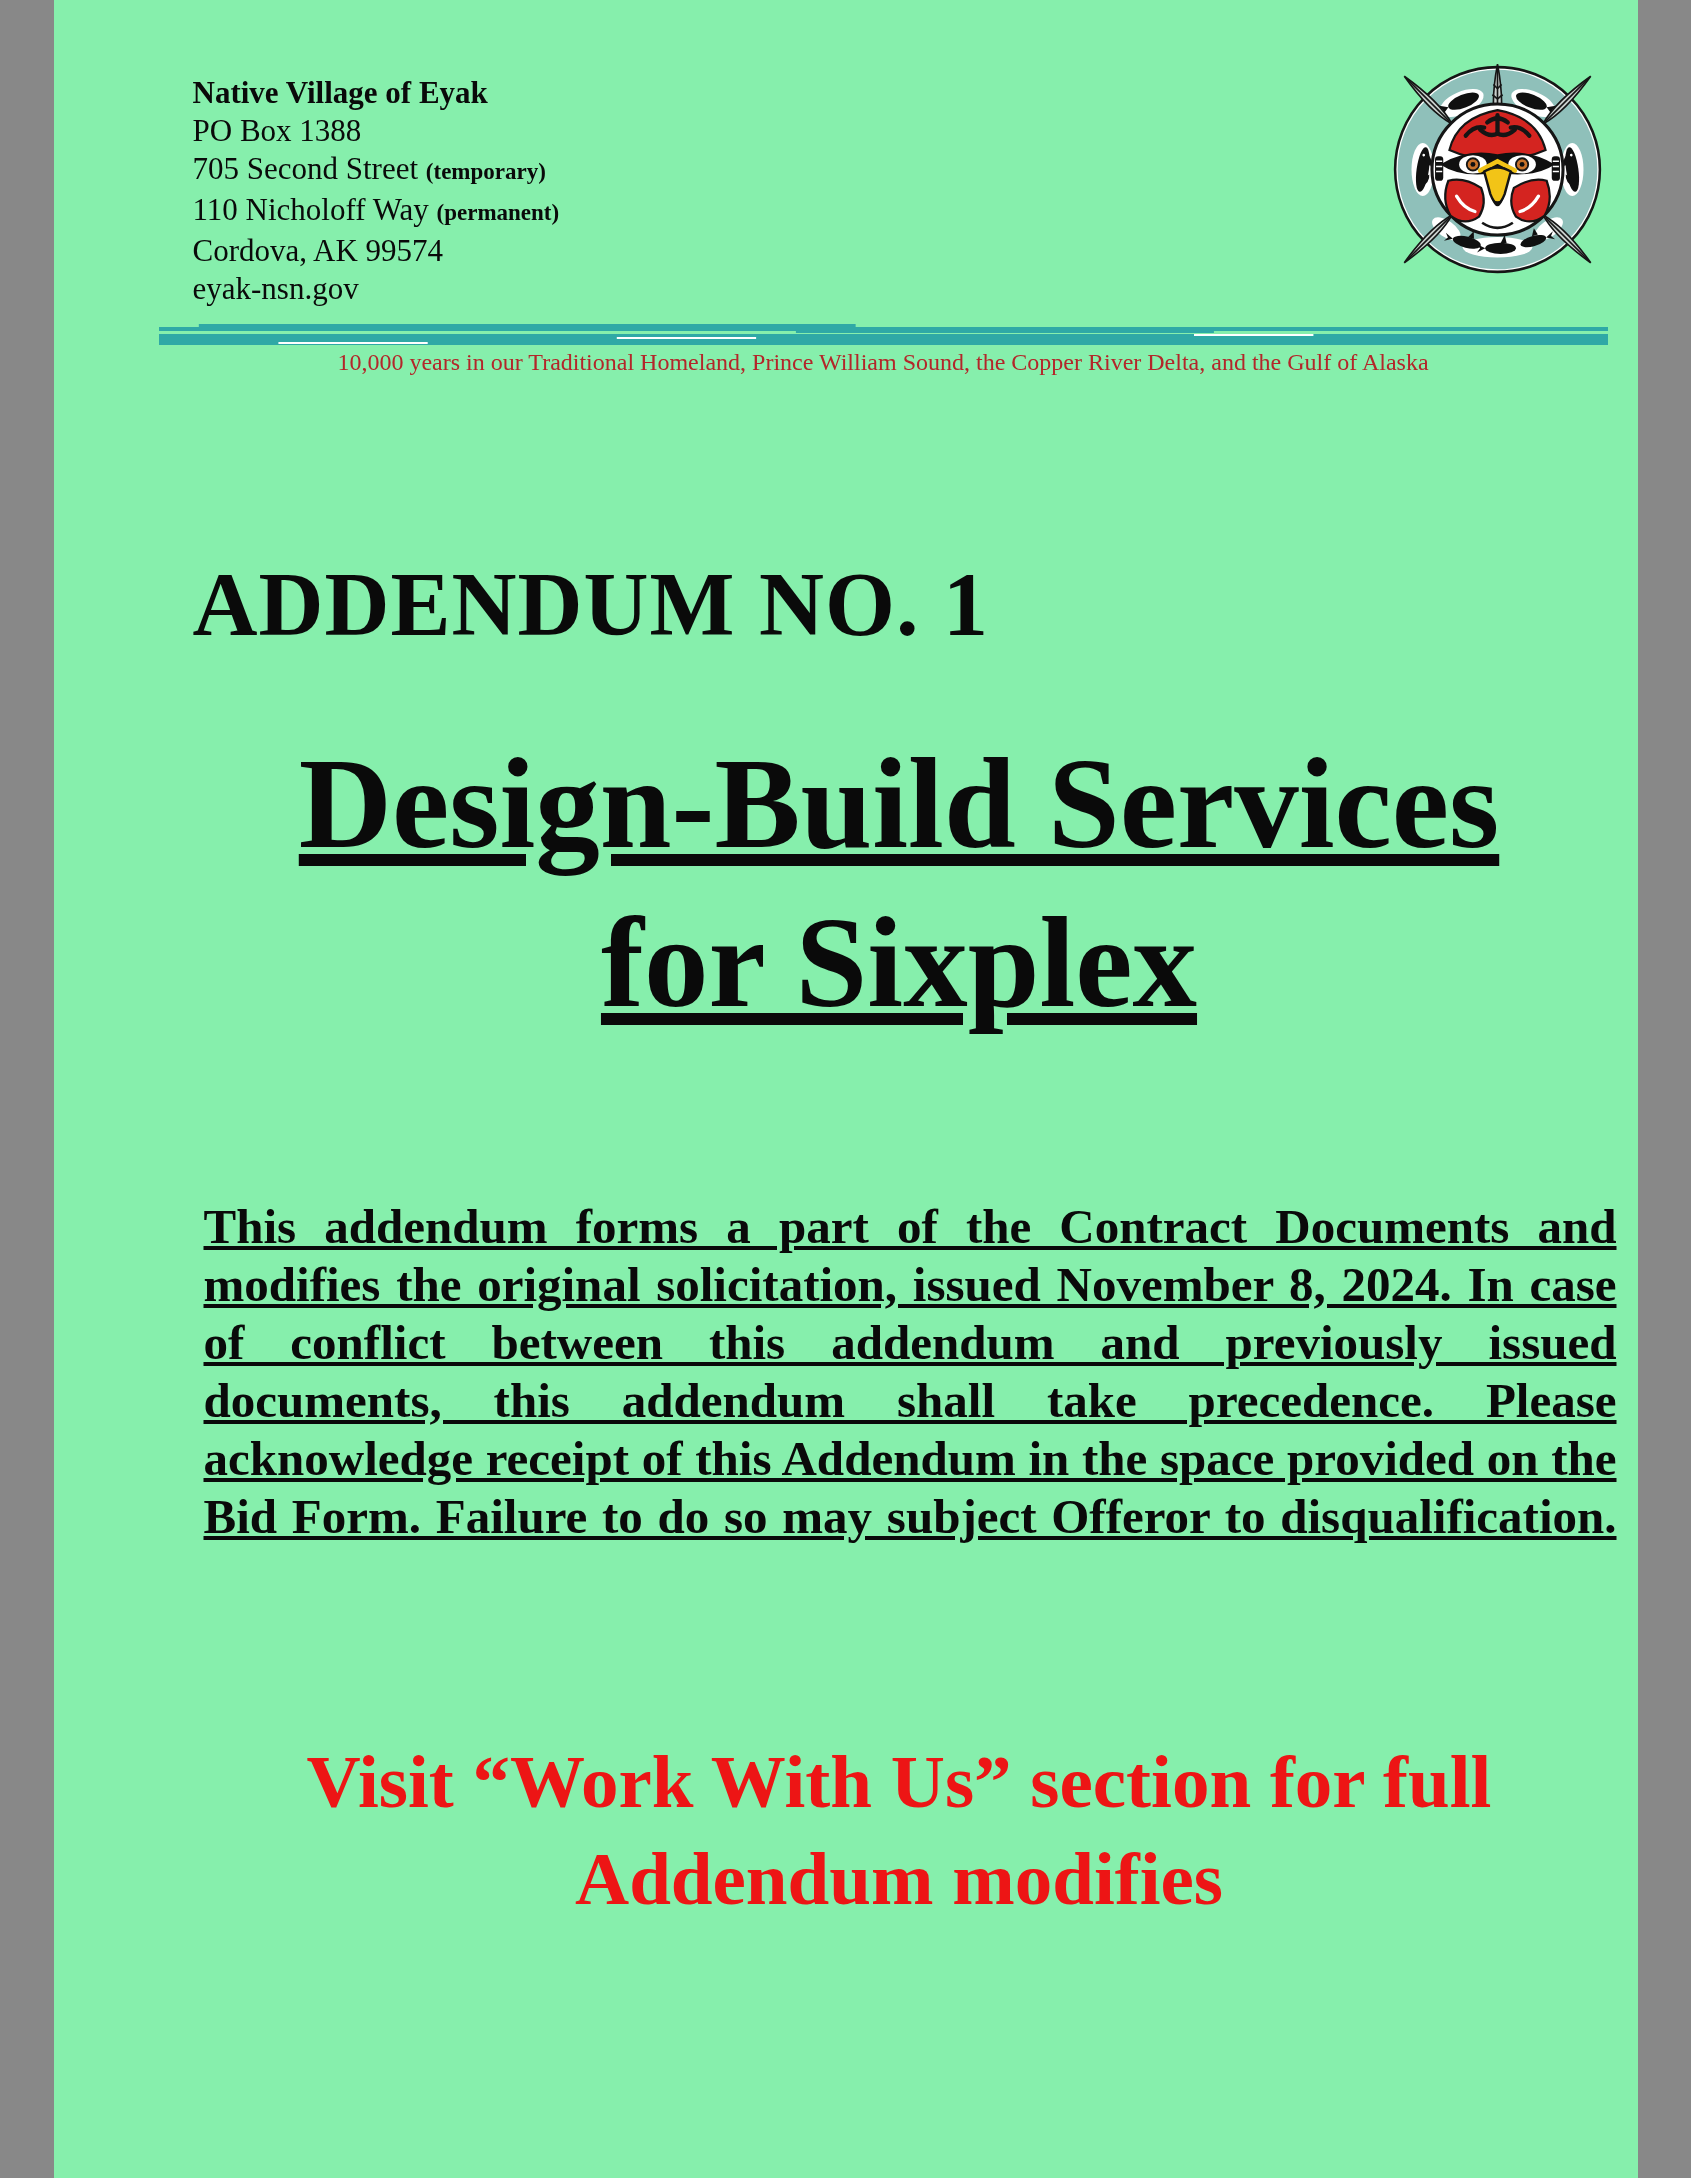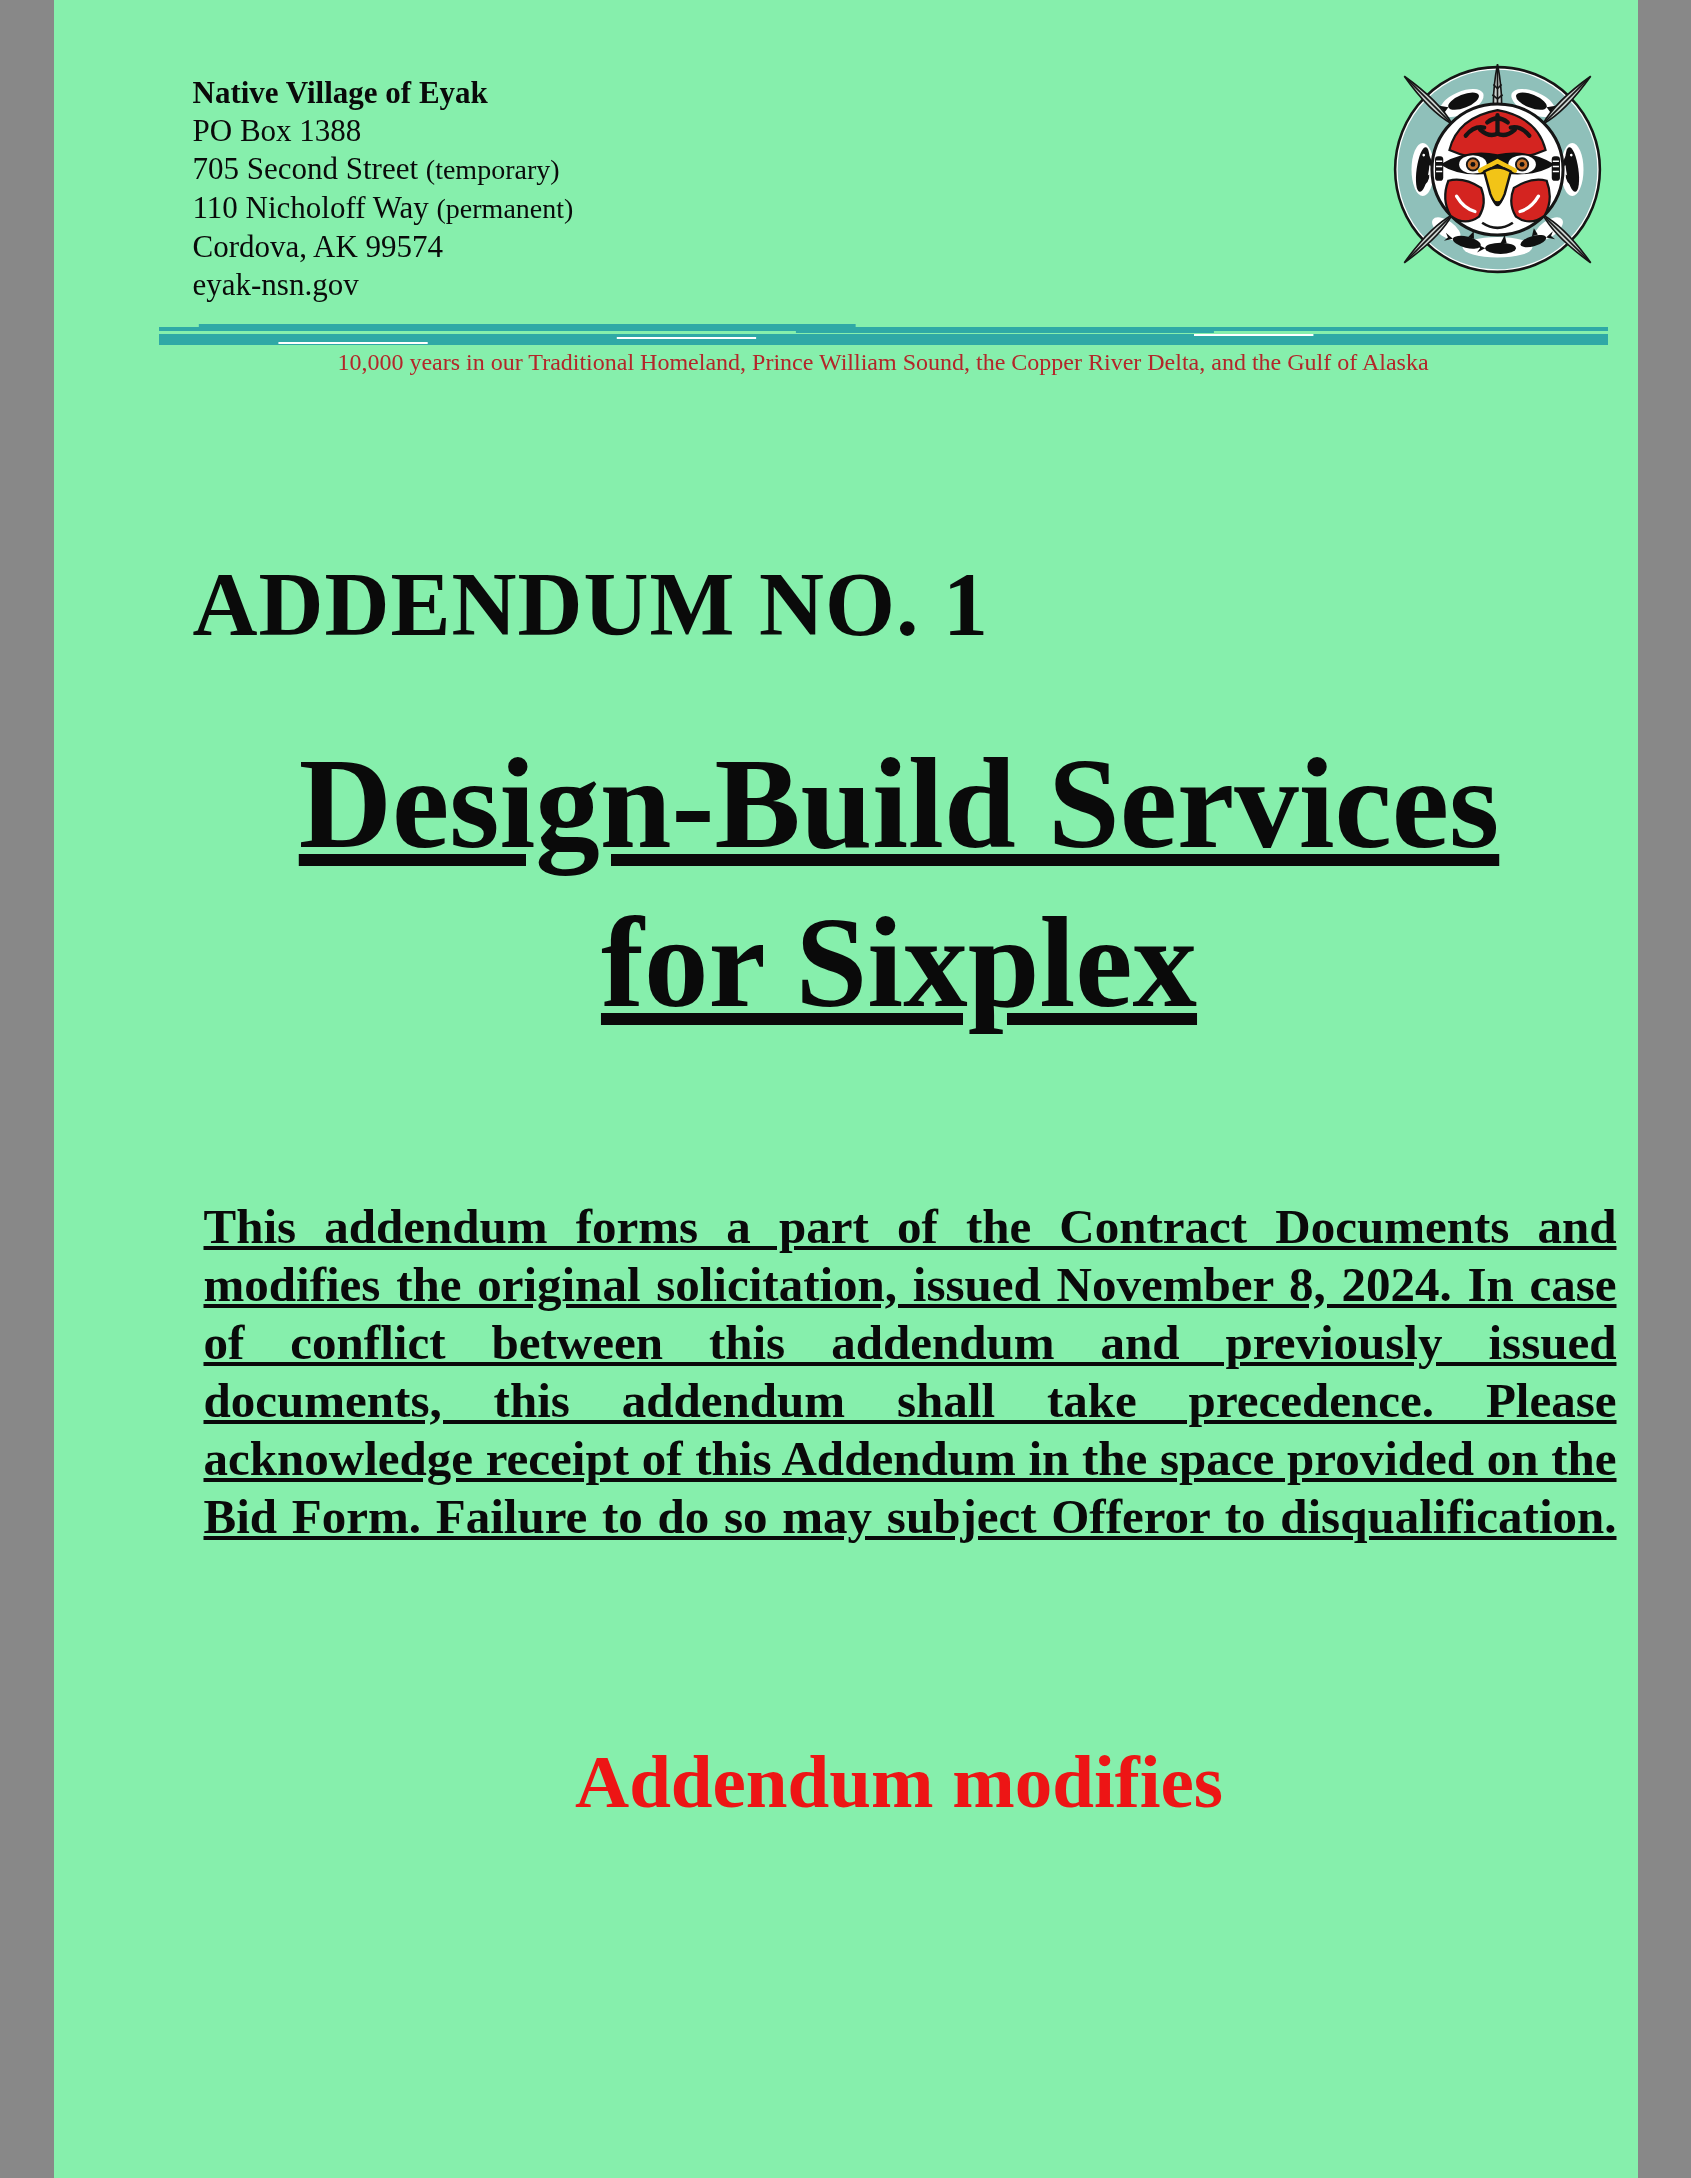--- a/index.html
+++ b/index.html
@@ -22,21 +22,21 @@
     color:var(--ink);
     overflow:hidden;
     margin:0 auto;
   }
   
   .address{
     position:absolute;left:139px;top:74px;
     font-size:31px;line-height:38px;
   }
   .org-name{font-weight:bold;}
-  .addr-note{font-size:28px;}
+  .addr-note{font-size:23px;font-weight:bold;}
   .logo-wrap{
     position:absolute;left:1336px;top:62px;width:215px;height:215px;
   }
   .logo-wrap svg{width:100%;height:100%;display:block;}
   
   .divider{
     position:absolute;left:105px;top:324px;width:1449px;height:22px;
   }
   .divider svg{width:100%;height:100%;display:block;}
   .tagline{
@@ -248,17 +248,18 @@
   <div class="body-paragraph">
     <div class="body-line">This addendum forms a part of the Contract Documents and</div>
     <div class="body-line">modifies the original solicitation, issued November 8, 2024. In case</div>
     <div class="body-line">of conflict between this addendum and previously issued</div>
     <div class="body-line">documents, this addendum shall take precedence. Please</div>
     <div class="body-line">acknowledge receipt of this Addendum in the space provided on the</div>
     <div class="body-line">Bid Form. Failure to do so may subject Offeror to disqualification.</div>
   </div>
 
   <div class="cta">
+    <div>Visit “Work With Us” section for full</div>
     <div>Addendum modifies</div>
   </div>
 
 </div>
 
 
 </body></html>

